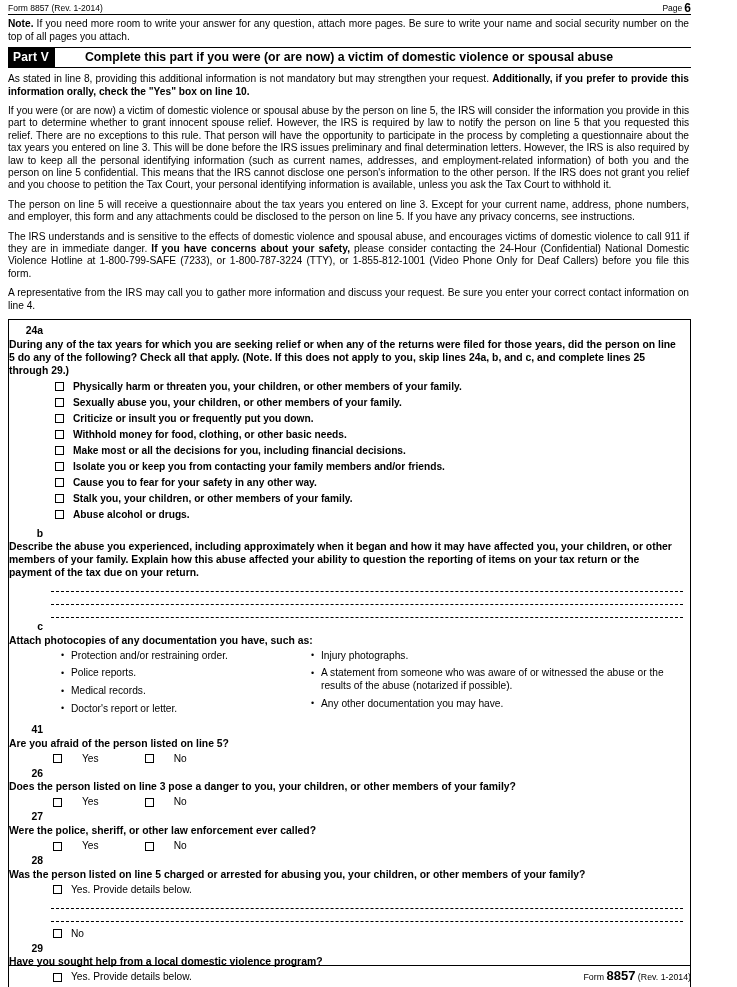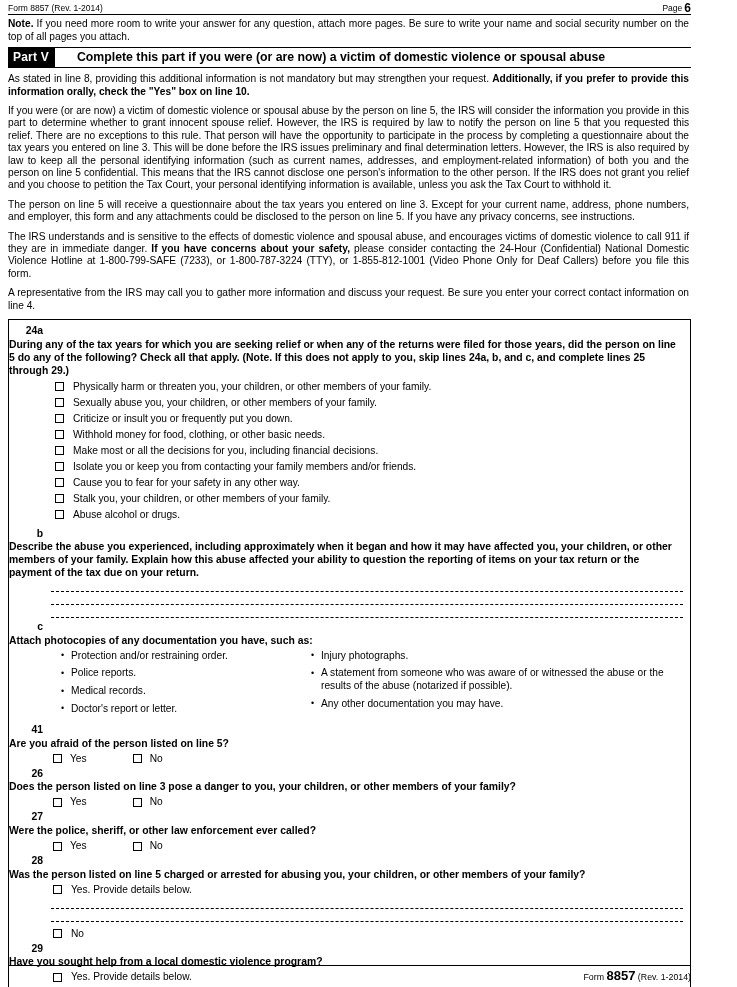--- a/index.html
+++ b/index.html
@@ -48,20 +48,21 @@
   .note b { font-weight: bold; }
 
   
   .partbar {
     display: flex;
     align-items: flex-start;
     margin-top: 4px;
     border-top: 1.6px solid #000;
     border-bottom: 1.6px solid #000;
     height: 19px;
+    gap: 8px;
   }
   .part-tag {
     background: #000;
     color: #fff;
     font-weight: bold;
     font-size: 12px;
     line-height: 19px;
     padding: 0 6px 0 5px;
     letter-spacing: .2px;
     white-space: nowrap;
@@ -133,21 +134,21 @@
     display: flex;
     align-items: flex-start;
     margin-top: 3px;
     padding-left: 46px;
   }
   .cb-row .cb { margin-top: 2px; flex: 0 0 auto; }
   .cb-label {
     font-size: 10.2px;
     line-height: 13px;
     padding-left: 9px;
-    font-weight: normal;
+    font-weight: bold;
   }
 
   
   .dots {
     border-top: 1.2px dashed #000;
     margin-left: 42px;
     margin-right: 7px;
   }
 
   
@@ -175,21 +176,21 @@
     font-size: 9px;
   }
 
   
   .yn {
     display: flex;
     align-items: center;
     padding-left: 44px;
     margin-top: 3px;
   }
-  .yn .opt { display: flex; align-items: center; }
+  .yn .opt { display: flex; align-items: center; gap: 12px; }
   .yn .opt + .opt { margin-left: 46px; }
   .yn .txt {
     font-size: 10.2px;
     padding-left: 8px;
     font-weight: normal;
     line-height: 12px;
   }
   .yn-single {
     display: flex;
     align-items: center;

